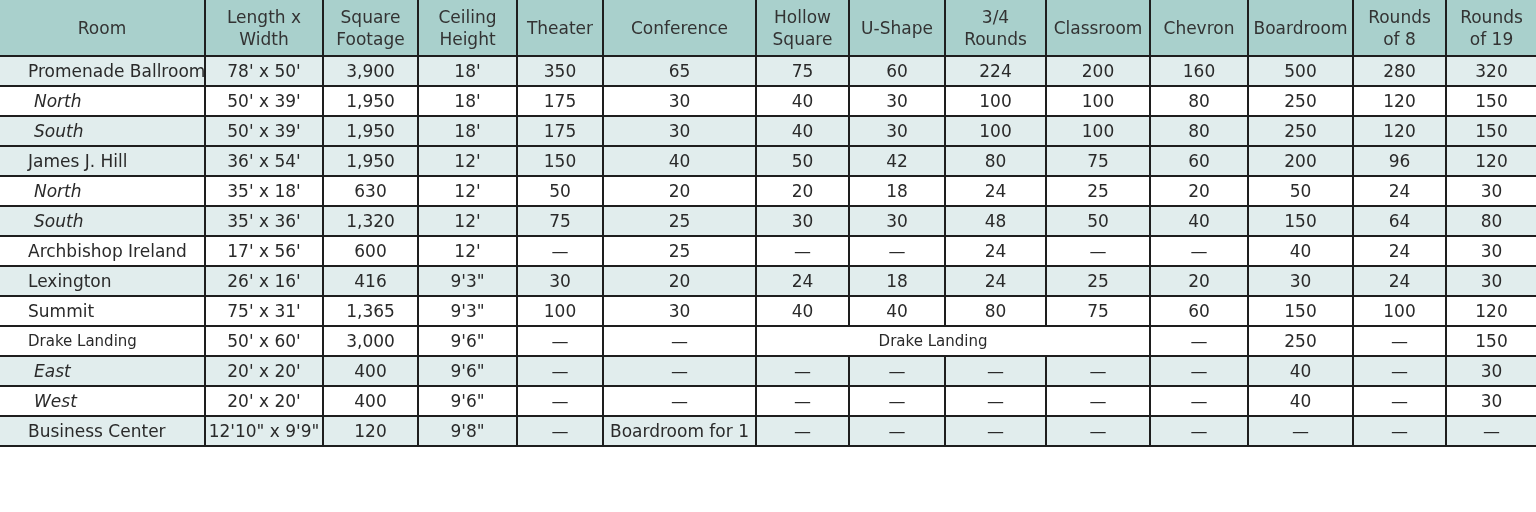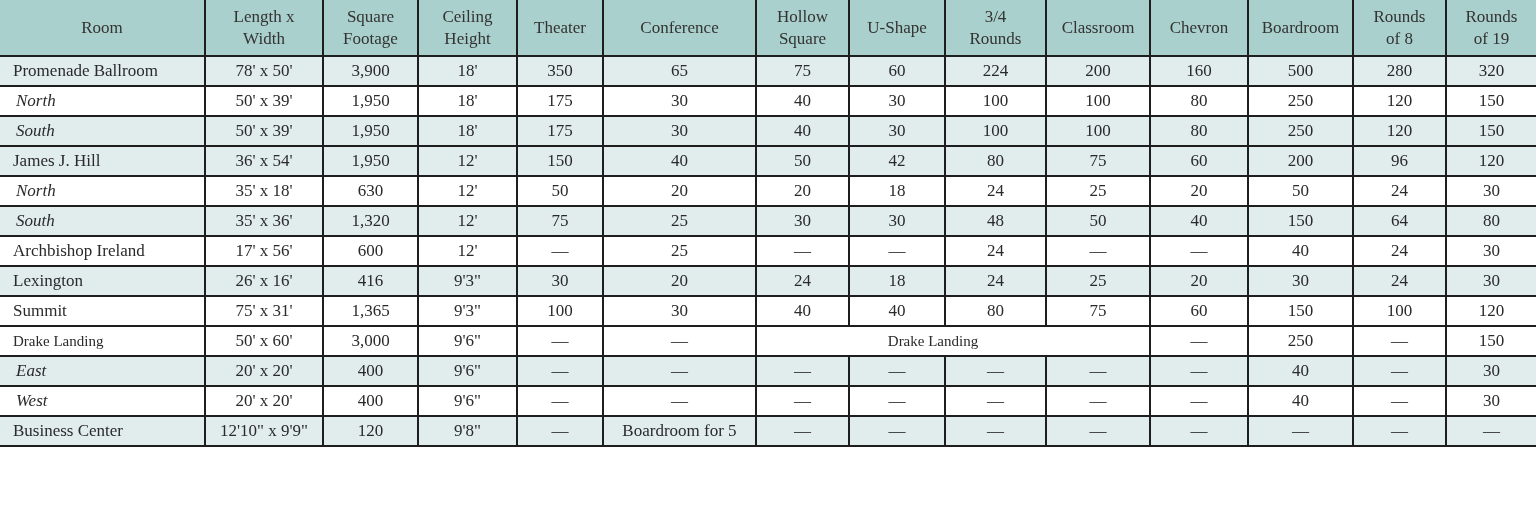--- a/index.html
+++ b/index.html
@@ -1,23 +1,23 @@
 <!DOCTYPE html>
 <html><head>
 <meta charset="utf-8">
 <style>
   html, body { margin: 0; padding: 0; background: #ffffff; }
   body { width: 1536px; height: 512px; overflow: hidden; font-family: "DejaVu Sans", "Liberation Sans", sans-serif; color: #2a2a2a; }
-  table { border-collapse: collapse; table-layout: fixed; width: 1536px; font-family: Liberation Serif, serif; }
+  table { border-collapse: collapse; table-layout: fixed; width: 1536px; }
   th, td { border: 2px solid #1e1e1e; padding: 0; text-align: center; white-space: nowrap; overflow: hidden; }
   thead th { background: #a9d0cc; font-weight: normal; font-size: 17px; line-height: 22px; height: 55px; color: #333; }
   tbody td { font-size: 17px; height: 28px; line-height: 28px; }
   tbody tr.alt td { background: #e1eded; }
-  tbody tr td.room { text-align: left; padding-left: 13px; }
-  tbody tr td.room.sub { padding-left: 16px; font-style: italic; }
+  tbody tr td.room { text-align: left; padding-left: 28px; }
+  tbody tr td.room.sub { padding-left: 34px; font-style: italic; }
   tbody tr td.room.small { font-size: 15px; }
   td.merged { background: #ffffff !important; font-size: 15px; }
   td.merged span { position: relative; left: -20px; }
   th:first-child, td:first-child { border-left: none; }
   th:last-child, td:last-child { border-right: none; }
   thead th { border-top: none; }
 </style>
 </head>
 <body>
 
@@ -260,21 +260,21 @@
       <td>—</td>
       <td>30</td>
     </tr>
 
     <tr class="alt">
       <td class="room">Business Center</td>
       <td>12'10" x 9'9"</td>
       <td>120</td>
       <td>9'8"</td>
       <td>—</td>
-      <td>Boardroom for 5</td>
+      <td>Boardroom for 1</td>
       <td>—</td>
       <td>—</td>
       <td>—</td>
       <td>—</td>
       <td>—</td>
       <td>—</td>
       <td>—</td>
       <td>—</td>
     </tr>
   </tbody>

